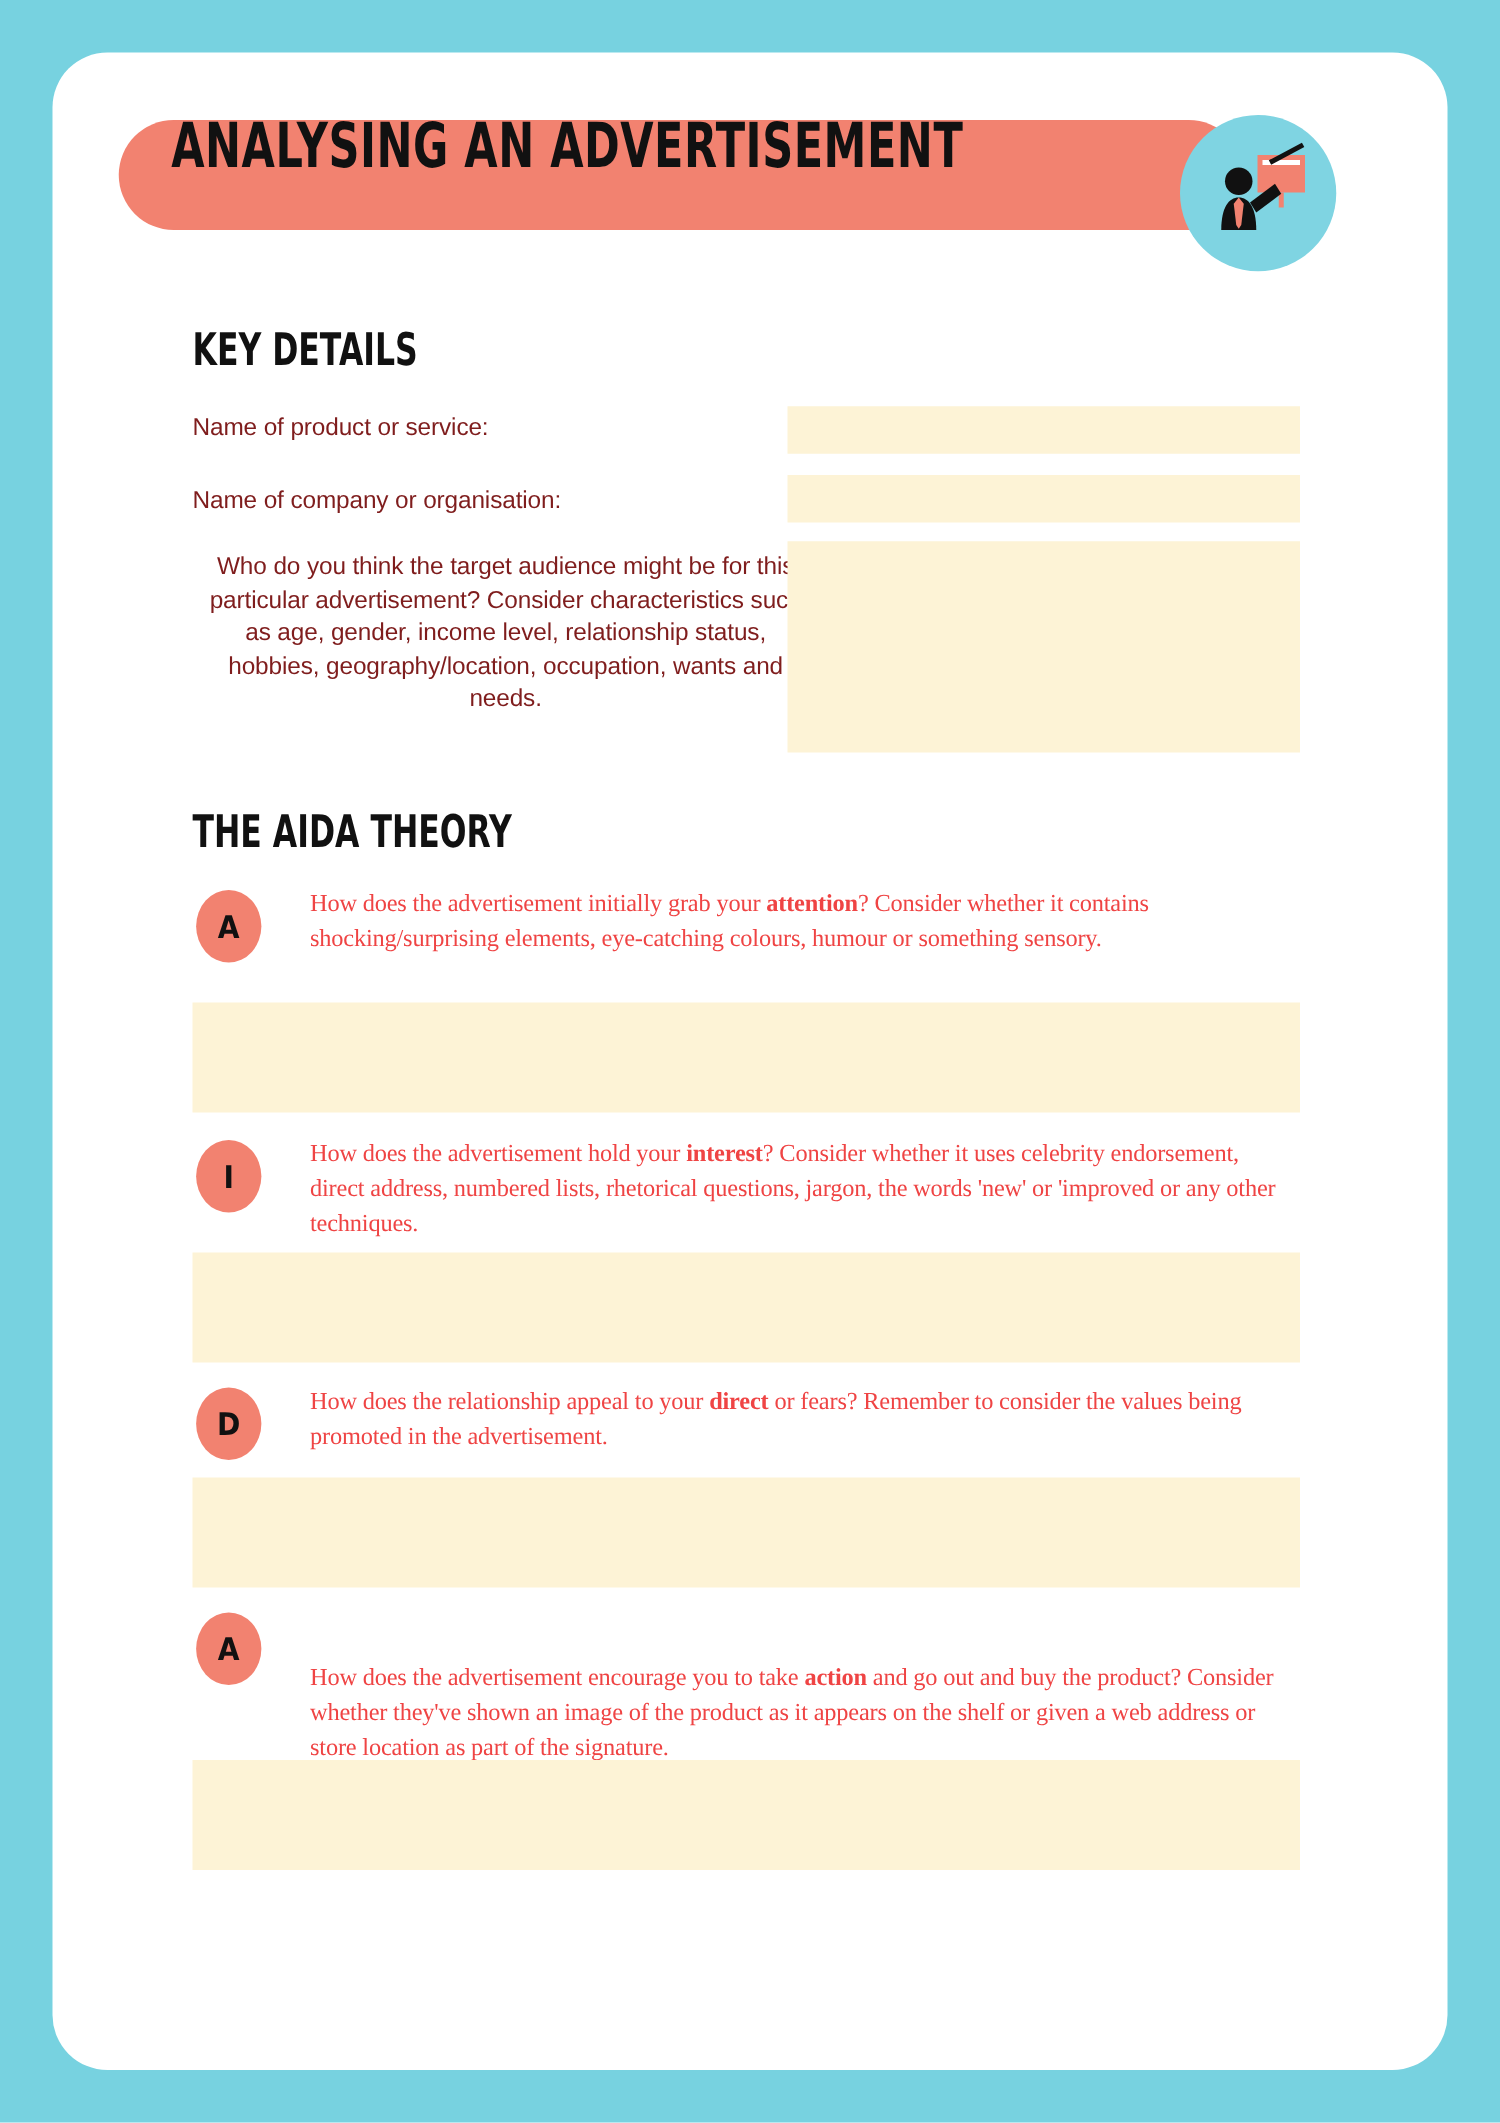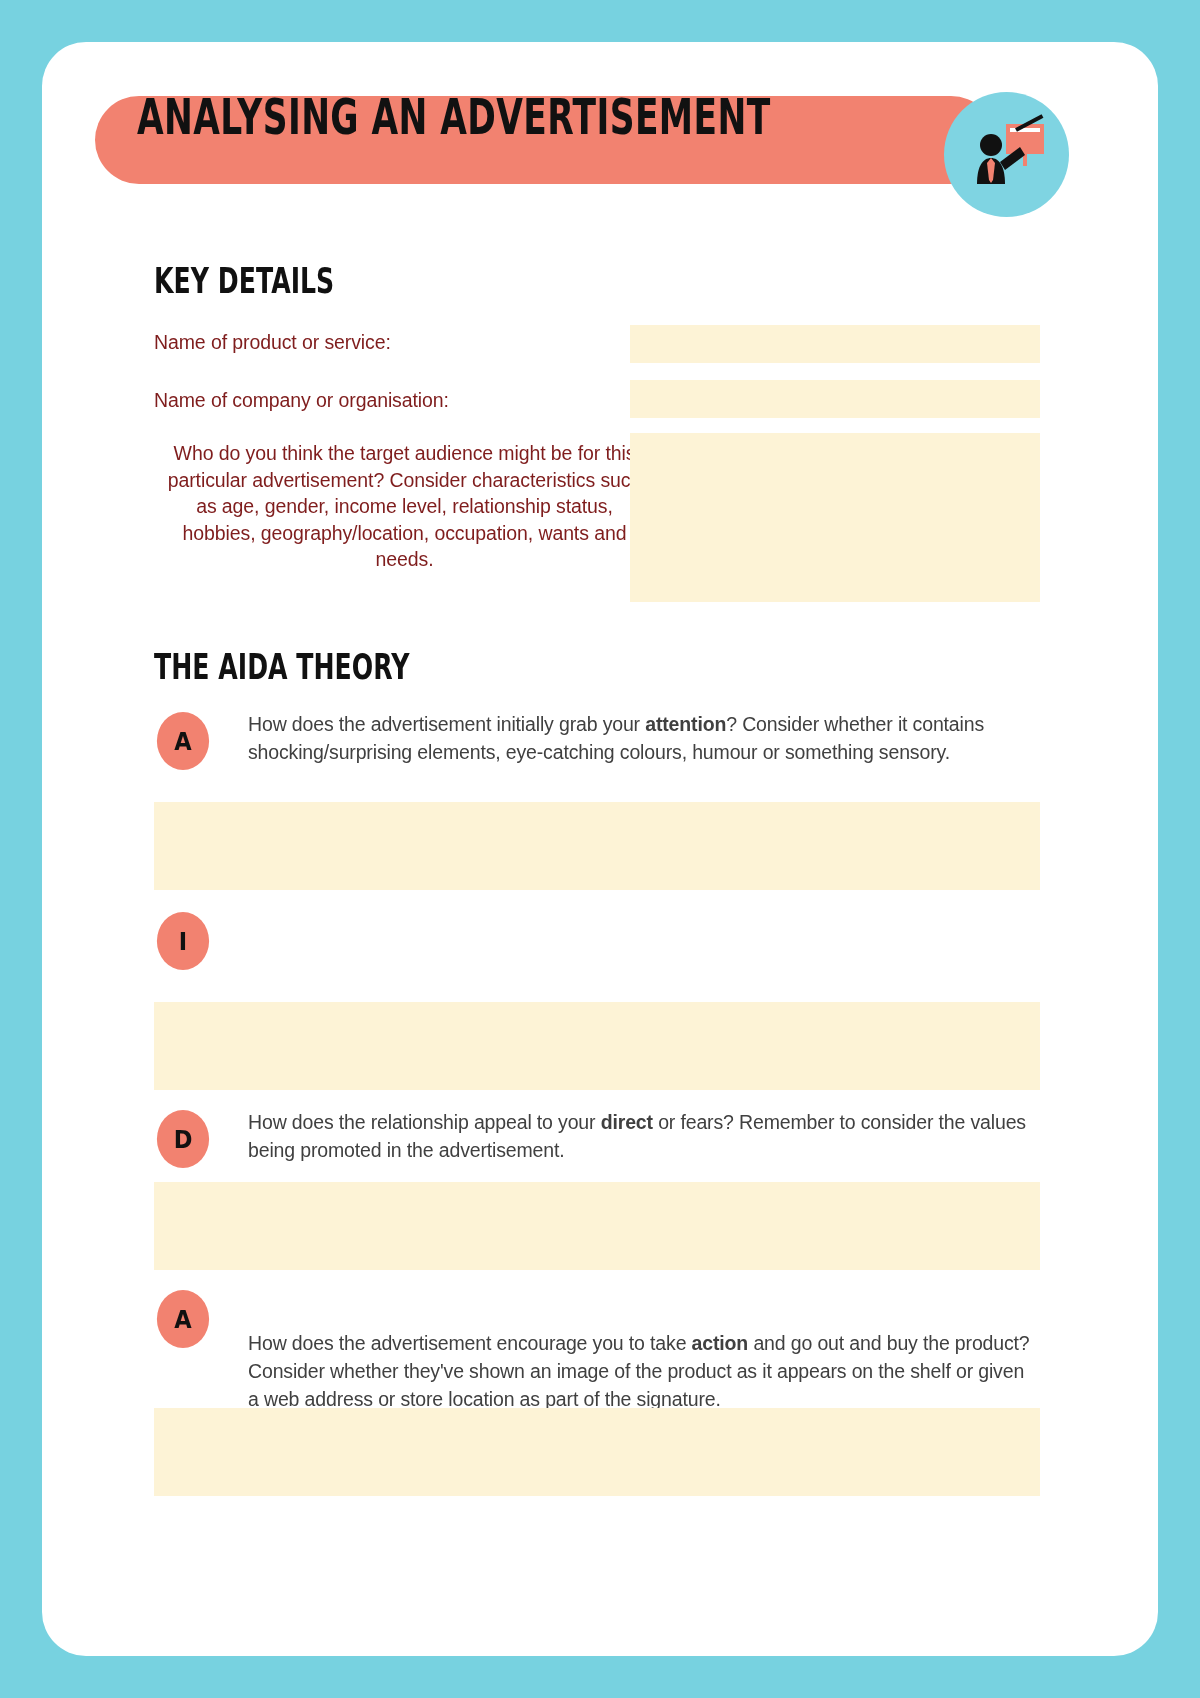--- a/index.html
+++ b/index.html
@@ -133,24 +133,24 @@
     font-weight: bold;
     font-size: 25px;
     color: #111111;
     transform: scaleX(0.9);
   }
 
   .aida-text {
     position: absolute;
     left: 206px;
     width: 790px;
-    font-family: Liberation Sans, sans-serif;
+    font-family: Liberation Serif, serif;
     font-size: 19.5px;
     line-height: 28px;
-    color: #404040;
+    color: #ef4444;
     letter-spacing: -0.15px;
   }
 
   .aida-text b { font-weight: bold; }
 
   .aida-box {
     position: absolute;
     left: 112px;
     width: 886px;
     background: #FDF3D6;
@@ -221,20 +221,21 @@
   <div class="kd-label" id="kd-label-3">Who do you think the target audience might be for this particular advertisement? Consider characteristics such as age, gender, income level, relationship status, hobbies, geography/location, occupation, wants and needs.</div>
   <div class="kd-box" id="kd-box-3"></div>
 
   <div class="section-heading" id="aida-heading">THE AIDA THEORY</div>
 
   <div class="aida-letter" id="aida-letter-0">A</div>
   <div class="aida-text" id="aida-text-0"><span>How does the advertisement initially grab your </span><b>attention</b><span>? Consider whether it contains shocking/surprising elements, eye-catching colours, humour or something sensory.</span></div>
   <div class="aida-box" id="aida-box-0"></div>
 
   <div class="aida-letter" id="aida-letter-1">I</div>
+  <div class="aida-text" id="aida-text-1"><span>How does the advertisement hold your </span><b>interest</b><span>? Consider whether it uses celebrity endorsement, direct address, numbered lists, rhetorical questions, jargon, the words 'new' or 'improved or any other techniques.</span></div>
   <div class="aida-box" id="aida-box-1"></div>
 
   <div class="aida-letter" id="aida-letter-2">D</div>
   <div class="aida-text" id="aida-text-2"><span>How does the relationship appeal to your </span><b>direct</b><span> or fears? Remember to consider the values being promoted in the advertisement.</span></div>
   <div class="aida-box" id="aida-box-2"></div>
 
   <div class="aida-letter" id="aida-letter-3">A</div>
   <div class="aida-text" id="aida-text-3"><span>How does the advertisement encourage you to take </span><b>action</b><span> and go out and buy the product? Consider whether they've shown an image of the product as it appears on the shelf or given a web address or store location as part of the signature.</span></div>
   <div class="aida-box" id="aida-box-3"></div>
 

